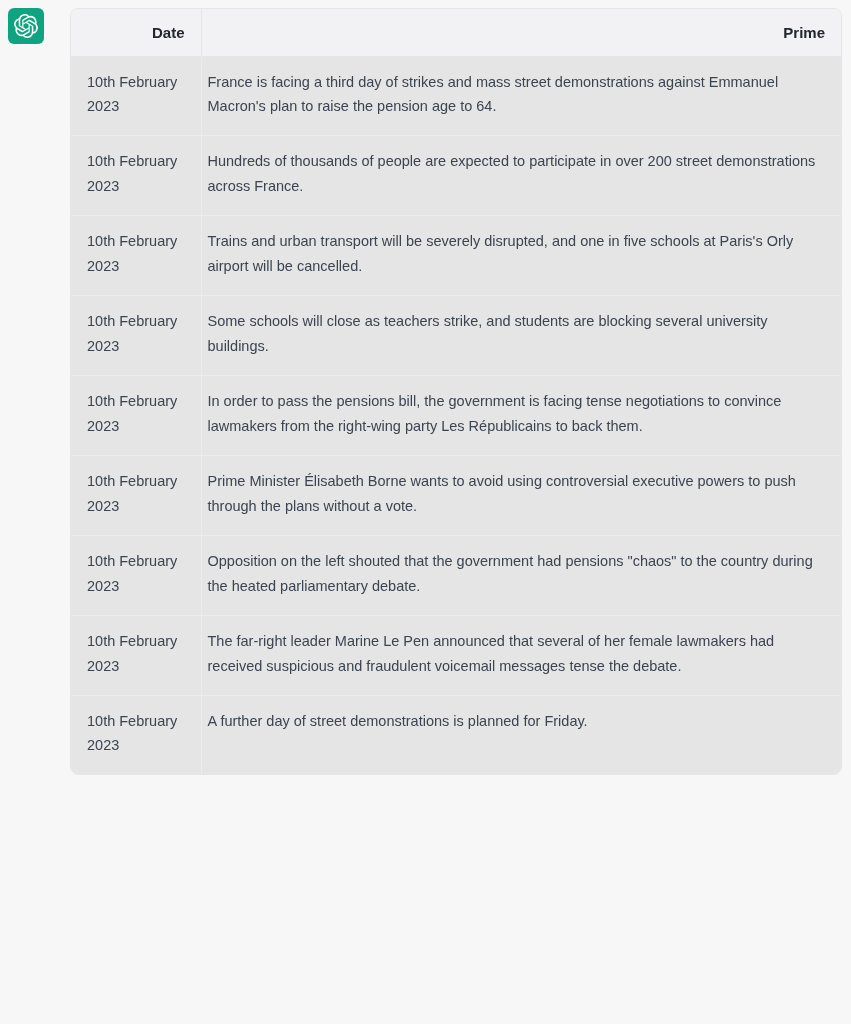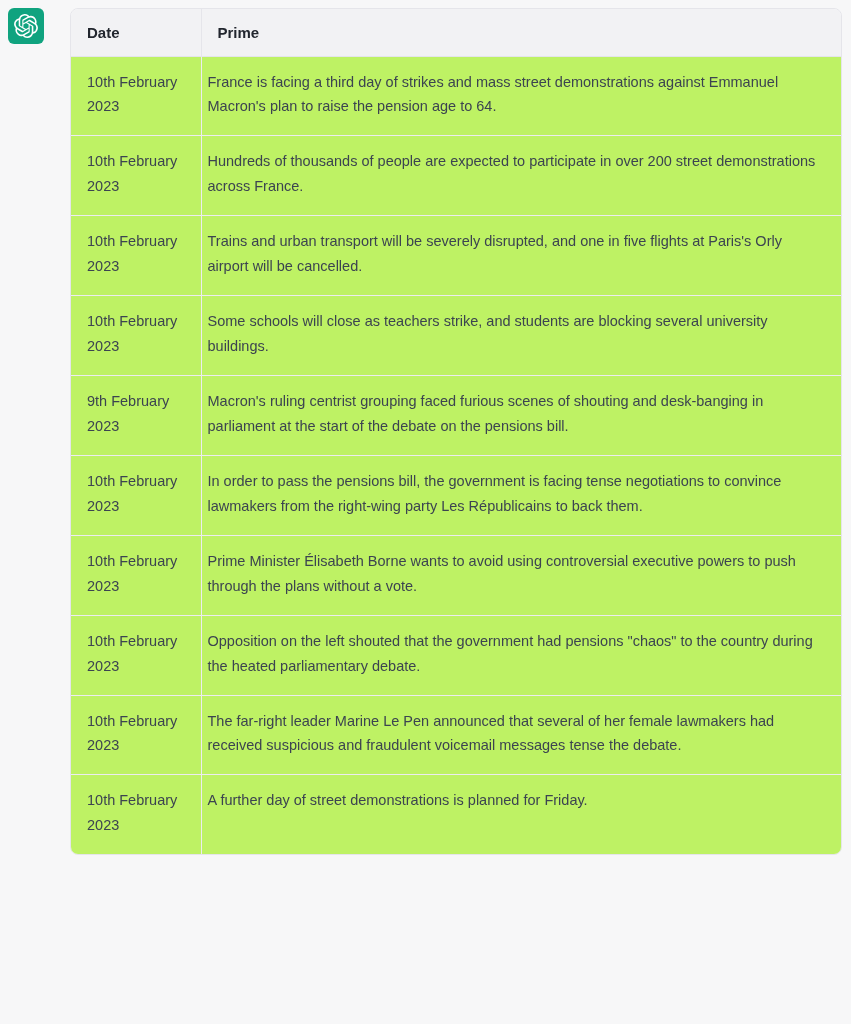--- a/index.html
+++ b/index.html
@@ -56,41 +56,41 @@
     border-collapse: collapse;
     table-layout: fixed;
     background: transparent;
   }
 
   table.timeline col.col-date { width: 130px; }
   table.timeline col.col-event { width: auto; }
 
   table.timeline thead th {
     background: #f2f2f4;
-    text-align: left;
+    text-align: right;
     font-size: 15px;
     font-weight: 700;
     color: #22262e;
     padding: 14px 16px 13px 16px;
     border-bottom: 1px solid #e5e5ea;
     line-height: 1.3;
     vertical-align: middle;
   }
   table.timeline thead th.th-date {
     border-right: 1px solid #e5e5ea;
   }
 
   table.timeline tbody td {
     font-size: 14.5px;
     color: #3c4450;
     line-height: 1.72;
     padding: 13px 16px 16px 16px;
     vertical-align: top;
     border-bottom: 1px solid #ececf0;
-    background: #bef264;
+    background: #e5e5e5;
   }
   table.timeline tbody tr:last-child td {
     border-bottom: none;
   }
   table.timeline tbody td.cell-date {
     border-right: 1px solid #ececf0;
     color: #3c4450;
     white-space: normal;
   }
   table.timeline tbody td.cell-event {
@@ -127,29 +127,25 @@
           <tr>
             <td class="cell-date">10th February 2023</td>
             <td class="cell-event">France is facing a third day of strikes and mass street demonstrations against Emmanuel Macron's plan to raise the pension age to 64.</td>
           </tr>
           <tr>
             <td class="cell-date">10th February 2023</td>
             <td class="cell-event">Hundreds of thousands of people are expected to participate in over 200 street demonstrations across France.</td>
           </tr>
           <tr>
             <td class="cell-date">10th February 2023</td>
-            <td class="cell-event">Trains and urban transport will be severely disrupted, and one in five flights at Paris's Orly airport will be cancelled.</td>
+            <td class="cell-event">Trains and urban transport will be severely disrupted, and one in five schools at Paris's Orly airport will be cancelled.</td>
           </tr>
           <tr>
             <td class="cell-date">10th February 2023</td>
             <td class="cell-event">Some schools will close as teachers strike, and students are blocking several university buildings.</td>
-          </tr>
-          <tr>
-            <td class="cell-date">9th February 2023</td>
-            <td class="cell-event">Macron's ruling centrist grouping faced furious scenes of shouting and desk-banging in parliament at the start of the debate on the pensions bill.</td>
           </tr>
           <tr>
             <td class="cell-date">10th February 2023</td>
             <td class="cell-event">In order to pass the pensions bill, the government is facing tense negotiations to convince lawmakers from the right-wing party Les Républicains to back them.</td>
           </tr>
           <tr>
             <td class="cell-date">10th February 2023</td>
             <td class="cell-event">Prime Minister Élisabeth Borne wants to avoid using controversial executive powers to push through the plans without a vote.</td>
           </tr>
           <tr>

